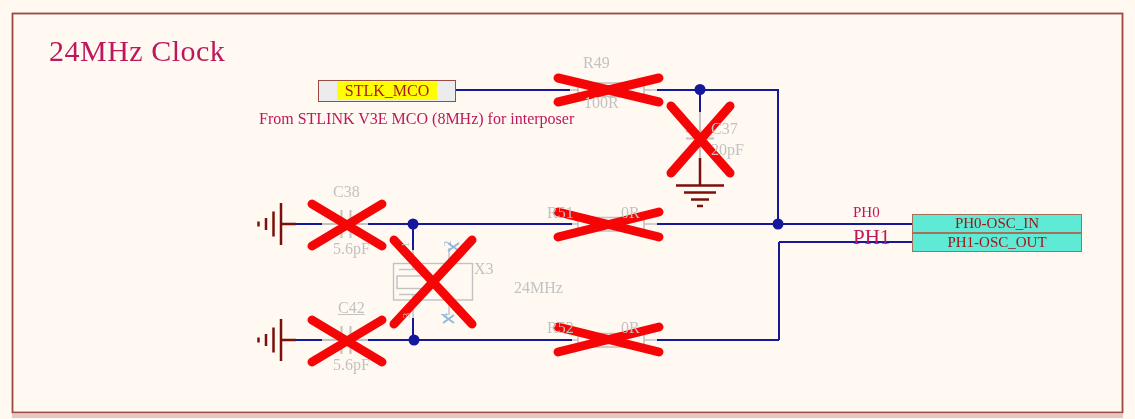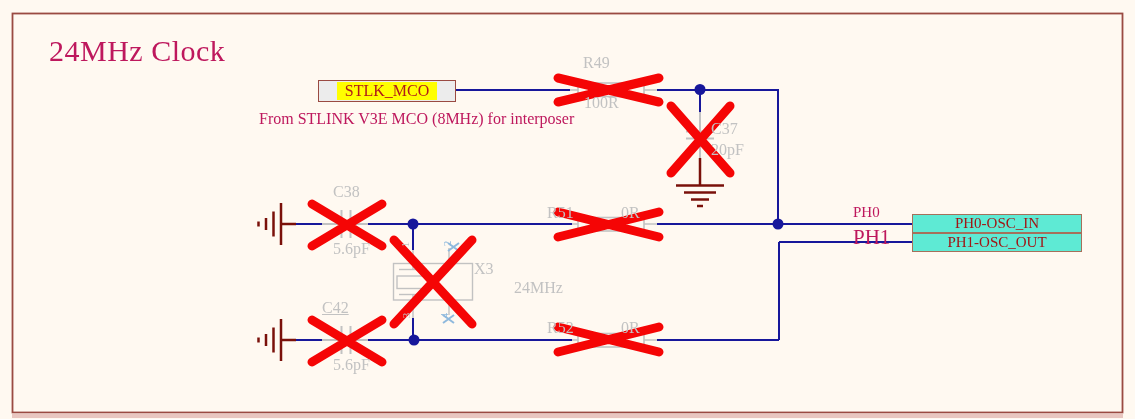--- a/index.html
+++ b/index.html
@@ -156,21 +156,21 @@
 
   <div class="lbl ref grey" style="left:583px;top:55px;">R49</div>
   <div class="lbl ref grey" style="left:584px;top:95px;">100R</div>
 
   <div class="lbl ref grey" style="left:711px;top:121px;">C37</div>
   <div class="lbl ref grey" style="left:711px;top:142px;text-align:right;">20pF</div>
 
   <div class="lbl ref grey" style="left:333px;top:184px;font-family:Liberation Serif, serif;">C38</div>
   <div class="lbl ref grey" style="left:333px;top:241px;">5.6pF</div>
 
-  <div class="lbl ref grey" style="left:322px;top:300px;text-decoration:underline;">C42</div>
+  <div class="lbl ref grey" style="left:338px;top:300px;text-decoration:underline;">C42</div>
   <div class="lbl ref grey" style="left:333px;top:357px;">5.6pF</div>
 
   <div class="lbl ref grey" style="left:474px;top:261px;">X3</div>
   <div class="lbl ref grey" style="left:474px;top:280px;margin-left:40px;">24MHz</div>
 
   <div class="lbl pin grey" style="left:399px;top:239px;">1</div>
   <div class="lbl pin nc" style="left:441px;top:238px;">2</div>
   <div class="lbl pin grey" style="left:400px;top:310px;">3</div>
   <div class="lbl pin nc" style="left:438px;top:310px;">4</div>
 

